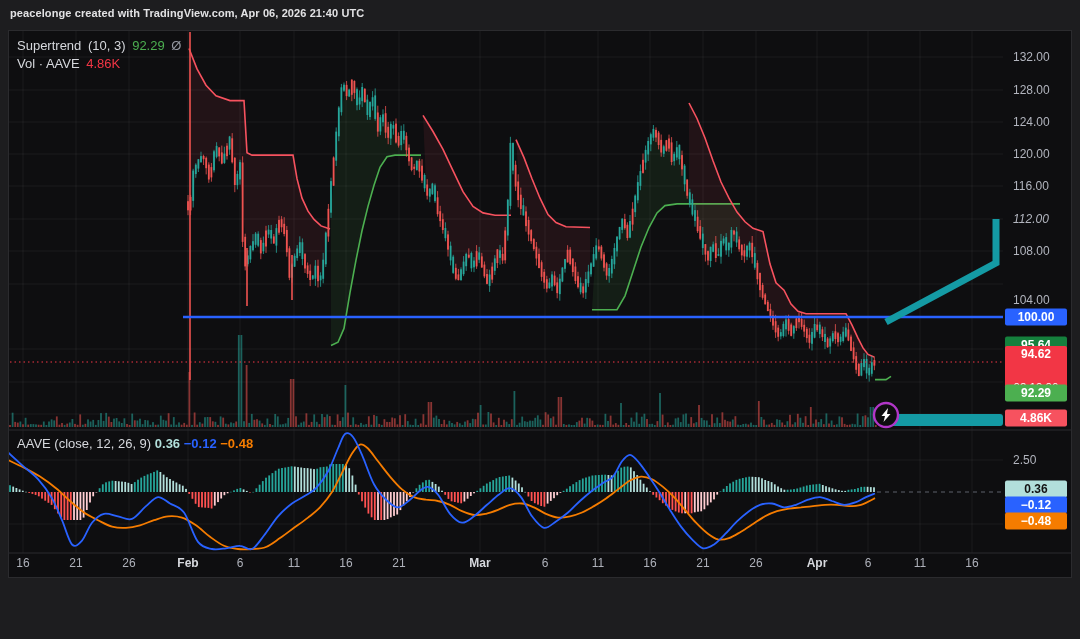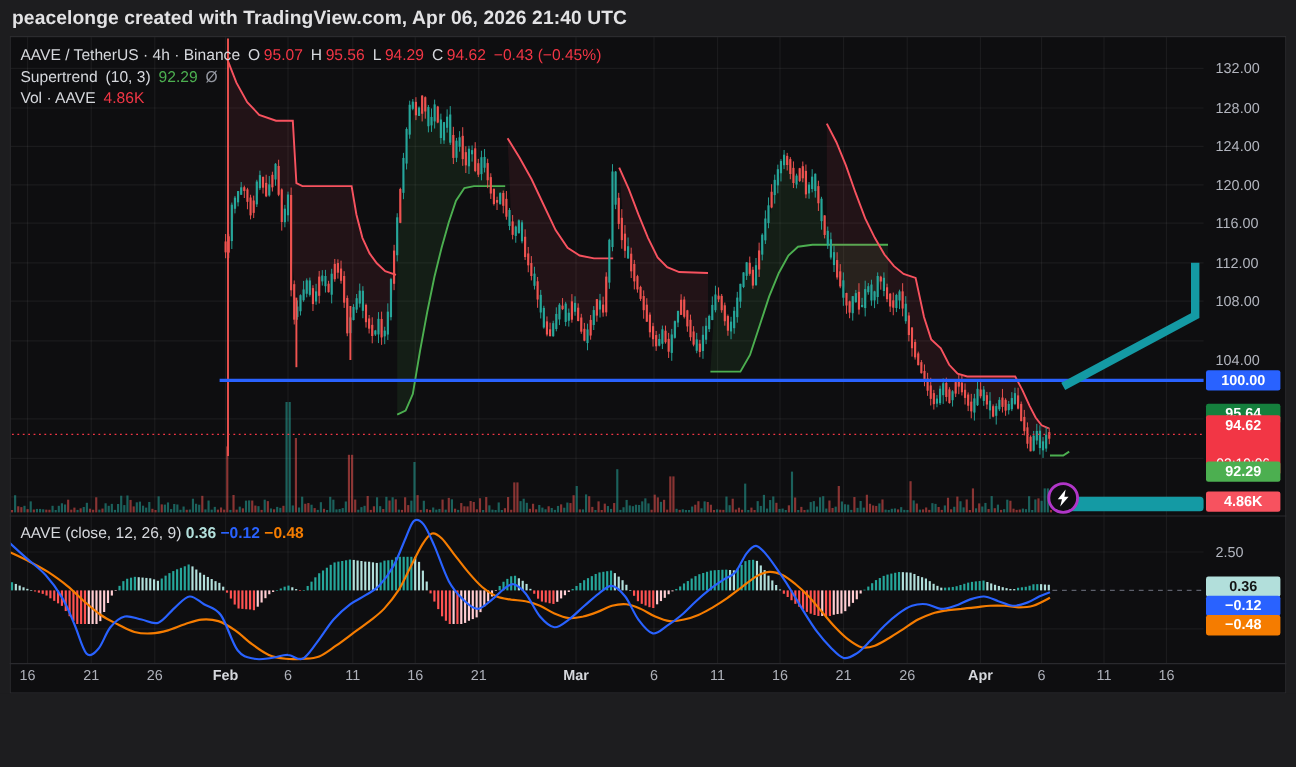--- a/index.html
+++ b/index.html
@@ -1,20 +1,20 @@
 <!DOCTYPE html>
 <html><head>
 <meta charset="utf-8">
 <style>
   html,body{margin:0;padding:0;background:#1d1d1f;}
   #stage{position:relative;width:1080px;height:639px;background:#1d1d1f;overflow:hidden;
          font-family:"Liberation Sans","DejaVu Sans",sans-serif;-webkit-font-smoothing:antialiased;}
   .abs{position:absolute;}
   #header-bar{left:0;top:0;width:1080px;height:30px;}
-  #attribution{left:10px;top:7px;font-size:16px;font-weight:700;color:#e2e2e4;letter-spacing:.1px;}
+  #attribution{left:10px;top:7px;font-size:11px;font-weight:700;color:#e2e2e4;letter-spacing:.1px;}
   #chart-panel{left:8px;top:30px;width:1064px;height:548px;background:#0e0e10;border:1px solid #2b2b2e;box-sizing:border-box;}
   #chart-svg{left:0;top:0;}
   .legend{left:17px;top:37px;font-size:13px;color:#d6d8dd;line-height:18px;white-space:nowrap;}
   .legend .red{color:#f23645;}
   .legend .green{color:#4caf50;}
   .legend .gray{color:#9598a1;}
   .legend span{margin-right:3px;}
   #macd-legend{left:17px;top:436px;font-size:13px;color:#d6d8dd;white-space:nowrap;}
   #macd-legend .histv{color:#b2dfdb;font-weight:700;}
   #macd-legend .macdv{color:#2962ff;font-weight:700;}
@@ -1248,28 +1248,20 @@
         <path d="M 8 460.0 C 10.7 461.3, 18.7 464.9, 24 467.7 C 29.3 470.5, 34.7 473.2, 40 476.6 C 45.3 480.1, 51.0 484.1, 56 488.2 C 61.0 492.2, 65.3 496.9, 70 501.0 C 74.7 505.0, 79.3 509.3, 84 512.5 C 88.7 515.7, 93.3 517.8, 98 520.2 C 102.7 522.5, 107.3 525.3, 112 526.6 C 116.7 527.8, 121.3 528.1, 126 527.8 C 130.7 527.6, 135.3 526.6, 140 525.3 C 144.7 524.0, 149.3 521.7, 154 520.2 C 158.7 518.7, 163.3 516.7, 168 516.3 C 172.7 515.9, 177.3 516.1, 182 517.6 C 186.7 519.1, 191.3 522.1, 196 525.3 C 200.7 528.5, 205.3 533.4, 210 536.8 C 214.7 540.2, 219.3 543.7, 224 545.8 C 228.7 547.8, 233.3 548.5, 238 549.0 C 242.7 549.5, 247.3 549.3, 252 549.0 C 256.7 548.7, 261.3 548.9, 266 547.0 C 270.7 545.2, 275.3 541.3, 280 538.1 C 284.7 534.9, 289.3 531.3, 294 527.8 C 298.7 524.4, 303.7 521.0, 308 517.6 C 312.3 514.2, 316.0 511.6, 320 507.4 C 324.0 503.1, 328.3 497.8, 332 492.0 C 335.7 486.2, 338.7 479.2, 342 472.8 C 345.3 466.4, 349.0 458.3, 352 453.6 C 355.0 448.9, 357.3 445.5, 360 444.6 C 362.7 443.8, 365.0 445.7, 368 448.5 C 371.0 451.3, 374.3 456.6, 378 461.3 C 381.7 466.0, 386.0 471.9, 390 476.6 C 394.0 481.3, 398.0 486.0, 402 489.4 C 406.0 492.9, 410.0 495.4, 414 497.1 C 418.0 498.8, 422.0 499.0, 426 499.7 C 430.0 500.3, 434.0 500.1, 438 501.0 C 442.0 501.8, 446.0 503.1, 450 504.8 C 454.0 506.5, 458.0 509.5, 462 511.2 C 466.0 512.9, 470.0 514.6, 474 515.0 C 478.0 515.5, 482.0 514.6, 486 513.8 C 490.0 512.9, 494.0 511.4, 498 509.9 C 502.0 508.4, 506.0 505.9, 510 504.8 C 514.0 503.7, 518.0 503.1, 522 503.5 C 526.0 503.9, 530.0 505.7, 534 507.4 C 538.0 509.1, 542.0 512.1, 546 513.8 C 550.0 515.5, 554.0 517.2, 558 517.6 C 562.0 518.0, 566.0 517.2, 570 516.3 C 574.0 515.5, 578.0 514.2, 582 512.5 C 586.0 510.8, 590.0 508.4, 594 506.1 C 598.0 503.7, 602.0 501.2, 606 498.4 C 610.0 495.6, 614.0 492.4, 618 489.4 C 622.0 486.5, 626.2 482.6, 630 480.5 C 633.8 478.3, 637.3 476.9, 641 476.6 C 644.7 476.4, 648.3 477.5, 652 479.2 C 655.7 480.9, 659.3 483.9, 663 486.9 C 666.7 489.9, 670.3 493.3, 674 497.1 C 677.7 501.0, 681.3 505.7, 685 509.9 C 688.7 514.2, 692.3 518.9, 696 522.7 C 699.7 526.6, 703.3 530.2, 707 533.0 C 710.7 535.7, 714.3 538.5, 718 539.4 C 721.7 540.2, 725.2 539.4, 729 538.1 C 732.8 536.8, 737.0 534.0, 741 531.7 C 745.0 529.3, 749.0 526.6, 753 524.0 C 757.0 521.4, 761.0 518.5, 765 516.3 C 769.0 514.2, 773.0 512.5, 777 511.2 C 781.0 509.9, 785.0 509.3, 789 508.6 C 793.0 508.0, 797.0 507.8, 801 507.4 C 805.0 506.9, 809.0 506.5, 813 506.1 C 817.0 505.7, 821.0 505.0, 825 504.8 C 829.0 504.6, 833.0 504.6, 837 504.8 C 841.0 505.0, 845.0 506.1, 849 506.1 C 853.0 506.1, 856.7 506.1, 861 504.8 C 865.3 503.5, 872.7 499.3, 875 498.1" fill="none" stroke="#f57c00" stroke-width="1.8"></path>
         <path d="M 8 452.3 C 10.3 454.5, 17.0 460.6, 22 465.1 C 27.0 469.6, 33.0 473.7, 38 479.2 C 43.0 484.7, 48.0 491.6, 52 498.4 C 56.0 505.2, 58.7 512.5, 62 520.2 C 65.3 527.8, 68.7 541.1, 72 544.5 C 75.3 547.9, 78.7 544.3, 82 540.6 C 85.3 537.0, 88.3 527.2, 92 522.7 C 95.7 518.2, 99.7 514.8, 104 513.8 C 108.3 512.7, 113.3 515.5, 118 516.3 C 122.7 517.2, 127.3 520.6, 132 518.9 C 136.7 517.2, 141.7 509.7, 146 506.1 C 150.3 502.5, 154.0 497.5, 158 497.1 C 162.0 496.7, 165.7 501.0, 170 503.5 C 174.3 506.1, 179.3 506.1, 184 512.5 C 188.7 518.9, 193.3 535.8, 198 541.9 C 202.7 548.0, 207.3 547.9, 212 549.0 C 216.7 550.1, 221.3 548.9, 226 548.3 C 230.7 547.8, 235.7 545.6, 240 545.8 C 244.3 545.9, 248.0 550.7, 252 549.0 C 256.0 547.3, 259.7 541.0, 264 535.5 C 268.3 530.1, 273.3 521.7, 278 516.3 C 282.7 511.0, 287.5 506.9, 292 503.5 C 296.5 500.1, 301.0 498.4, 305 495.8 C 309.0 493.3, 312.2 492.2, 316 488.2 C 319.8 484.1, 324.3 478.1, 328 471.5 C 331.7 464.9, 335.2 454.7, 338 448.5 C 340.8 442.2, 342.5 435.9, 345 434.0 C 347.5 432.1, 350.2 433.5, 353 437.0 C 355.8 440.4, 358.5 447.0, 362 454.9 C 365.5 462.8, 370.0 476.9, 374 484.3 C 378.0 491.8, 382.0 495.8, 386 499.7 C 390.0 503.5, 394.0 507.4, 398 507.4 C 402.0 507.4, 406.3 502.5, 410 499.7 C 413.7 496.9, 417.0 492.9, 420 490.7 C 423.0 488.6, 425.0 486.2, 428 486.9 C 431.0 487.5, 434.3 490.1, 438 494.6 C 441.7 499.0, 446.0 509.1, 450 513.8 C 454.0 518.5, 458.0 522.3, 462 522.7 C 466.0 523.1, 469.8 519.3, 474 516.3 C 478.2 513.3, 482.8 508.4, 487 504.8 C 491.2 501.2, 495.2 497.3, 499 494.6 C 502.8 491.8, 506.3 487.7, 510 488.2 C 513.7 488.6, 517.3 492.4, 521 497.1 C 524.7 501.8, 528.2 511.2, 532 516.3 C 535.8 521.4, 540.0 527.0, 544 527.8 C 548.0 528.7, 552.0 524.0, 556 521.4 C 560.0 518.9, 564.0 515.9, 568 512.5 C 572.0 509.1, 576.0 504.6, 580 501.0 C 584.0 497.3, 588.2 493.7, 592 490.7 C 595.8 487.7, 599.5 485.4, 603 483.0 C 606.5 480.7, 609.8 480.3, 613 476.6 C 616.2 473.0, 619.2 464.9, 622 461.3 C 624.8 457.7, 627.2 454.7, 630 454.9 C 632.8 455.1, 635.7 458.7, 639 462.6 C 642.3 466.4, 646.5 472.8, 650 477.9 C 653.5 483.0, 656.7 487.9, 660 493.3 C 663.3 498.6, 666.5 504.4, 670 509.9 C 673.5 515.5, 677.3 521.7, 681 526.6 C 684.7 531.5, 688.3 535.7, 692 539.4 C 695.7 543.0, 699.3 547.5, 703 548.3 C 706.7 549.2, 710.3 546.8, 714 544.5 C 717.7 542.1, 721.2 538.1, 725 534.2 C 728.8 530.4, 733.0 525.3, 737 521.4 C 741.0 517.6, 745.2 514.0, 749 511.2 C 752.8 508.4, 756.2 506.1, 760 504.8 C 763.8 503.5, 768.0 503.1, 772 503.5 C 776.0 503.9, 780.0 507.1, 784 507.4 C 788.0 507.6, 792.0 506.1, 796 504.8 C 800.0 503.5, 804.0 501.0, 808 499.7 C 812.0 498.4, 816.0 496.9, 820 497.1 C 824.0 497.3, 828.0 499.7, 832 501.0 C 836.0 502.2, 840.0 504.6, 844 504.8 C 848.0 505.0, 852.3 503.5, 856 502.2 C 859.7 501.0, 862.8 498.6, 866 497.1 C 869.2 495.7, 873.5 494.1, 875 493.5" fill="none" stroke="#2962ff" stroke-width="1.8"></path>
       </g>
       <line x1="877" y1="492" x2="1003" y2="492" stroke="#5d606b" stroke-width="1" stroke-dasharray="4,4"></line>
       <line x1="8" y1="430" x2="1072" y2="430" stroke="#2a2a2e" stroke-width="1"></line>
       <line x1="8" y1="553" x2="1072" y2="553" stroke="#2a2a2e" stroke-width="1"></line>
     </svg>
 
   <div class="abs legend">
     <div>
-      <span>AAVE / TetherUS · 4h · Binance</span>
-      <span>O</span><span class="red">95.07</span>
-      <span>H</span><span class="red">95.56</span>
-      <span>L</span><span class="red">94.29</span>
-      <span>C</span><span class="red">94.62</span>
-      <span class="red">−0.43 (−0.45%)</span>
-    </div>
-    <div>
       <span>Supertrend</span>
       <span>(10, 3)</span>
       <span class="green">92.29</span>
       <span class="gray">Ø</span>
     </div>
     <div>
       <span>Vol · AAVE</span>
       <span class="red">4.86K</span>
     </div>
   </div>
@@ -1281,21 +1273,21 @@
     <span class="macdv">−0.12</span>
     <span class="sigv">−0.48</span>
   </div>
 
   <div id="price-axis">
       <div class="ptick" style="top: 57px;">132.00</div>
       <div class="ptick" style="top: 90px;">128.00</div>
       <div class="ptick" style="top: 122px;">124.00</div>
       <div class="ptick" style="top: 154px;">120.00</div>
       <div class="ptick" style="top: 186px;">116.00</div>
-      <div class="ptick" style="top: 219px;">112.00</div>
+      <div class="ptick" style="top: 219px; font-style: italic;">112.00</div>
       <div class="ptick" style="top: 251px;">108.00</div>
       <div class="ptick" style="top: 300px;">104.00</div>
       <div class="ptick" style="top: 460px;">2.50</div>
     </div>
   <div id="time-axis">
       <div class="ttick" style="left: 23px;">16</div>
       <div class="ttick" style="left: 76px;">21</div>
       <div class="ttick" style="left: 129px;">26</div>
       <div class="ttick major" style="left: 188px;">Feb</div>
       <div class="ttick" style="left: 240px;">6</div>

